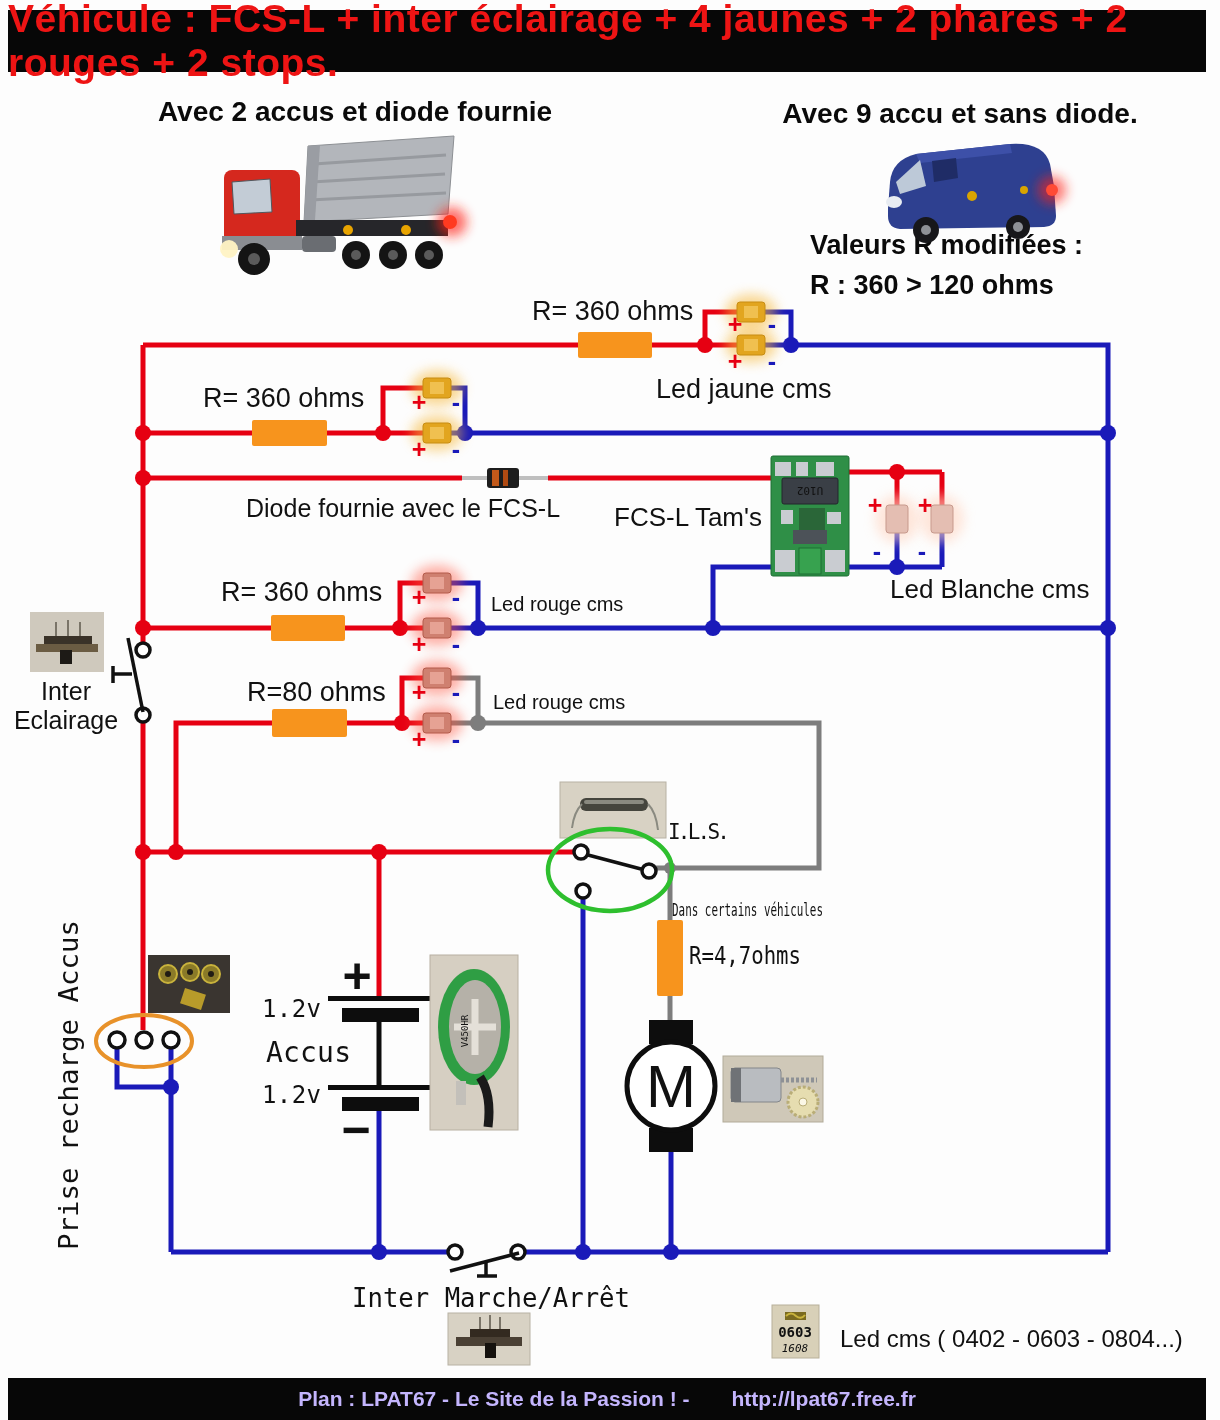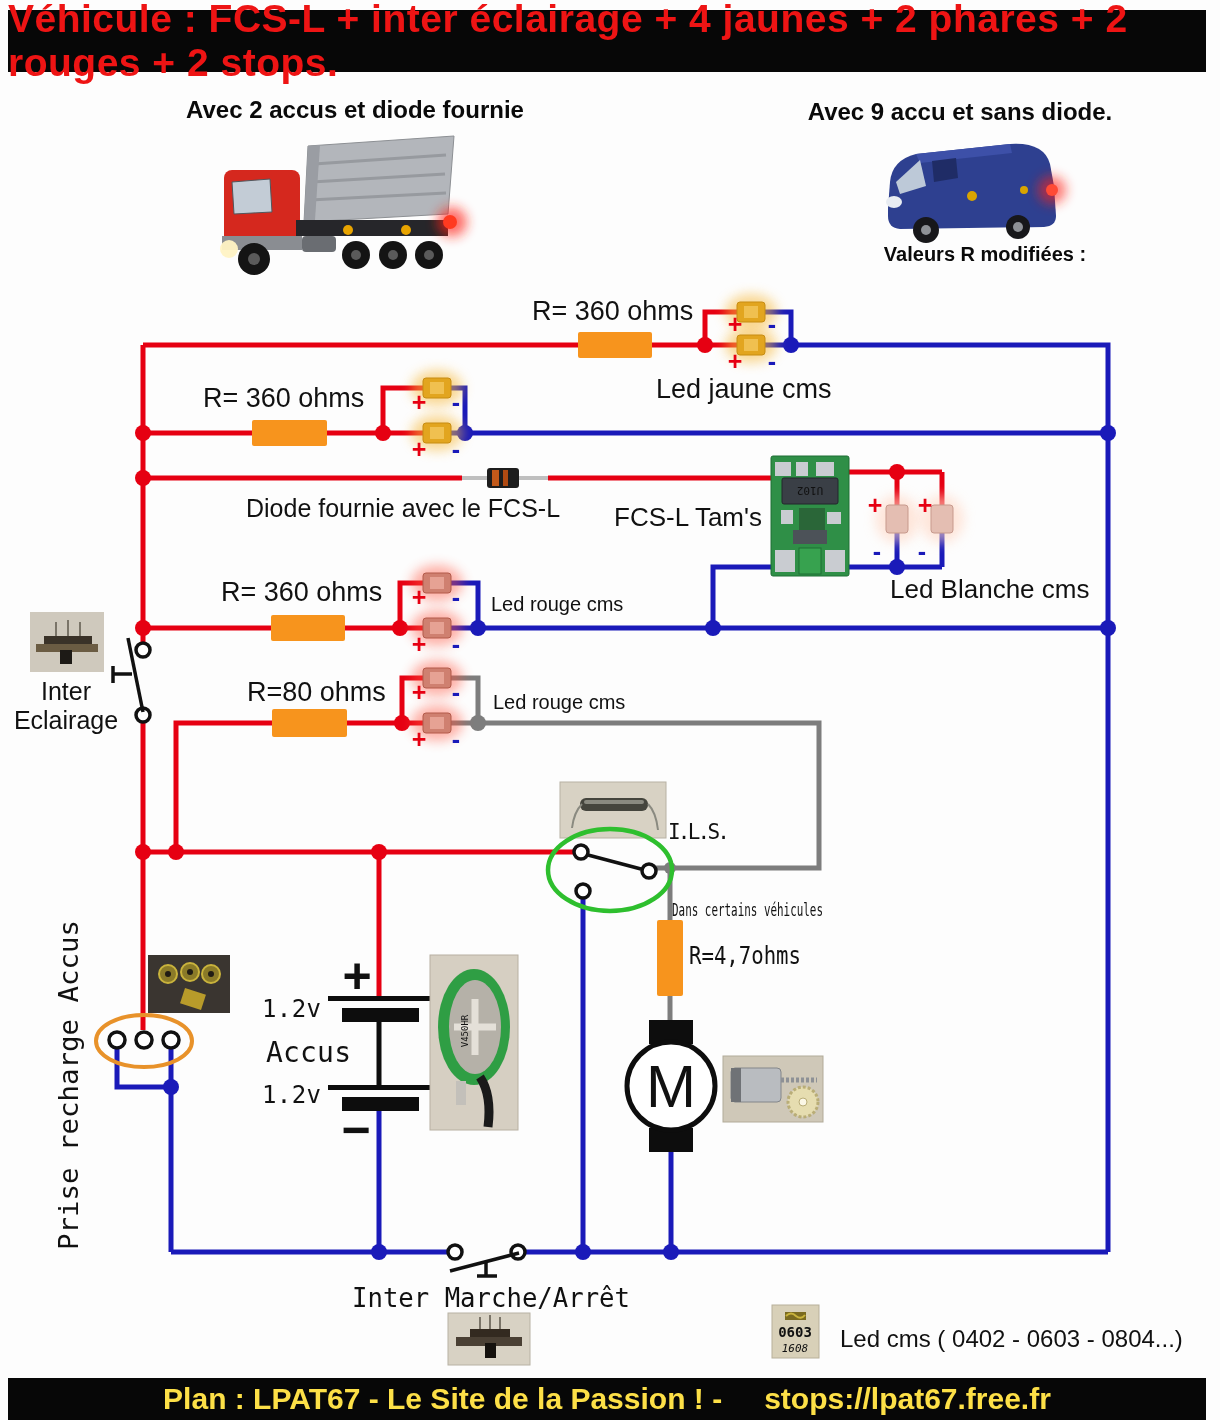--- a/index.html
+++ b/index.html
@@ -1,29 +1,29 @@
 <!DOCTYPE html>
 <html><head>
 <meta charset="utf-8">
 <style>
   html,body{margin:0;padding:0;background:#ffffff;}
   .page{position:relative;width:1220px;height:1420px;background:#fdfdfd;overflow:hidden;
         font-family:"Liberation Sans",sans-serif;}
   .title-bar{position:absolute;left:8px;top:10px;width:1198px;height:62px;background:#070707;
              display:flex;align-items:center;}
   .title-bar span{color:#ee1414;font-weight:bold;font-size:39px;letter-spacing:.5px;}
-  .heading{position:absolute;font-weight:bold;font-size:24px;color:#0a0a0a;text-align:center;}
+  .heading{position:absolute;font-weight:bold;font-size:28px;color:#0a0a0a;text-align:center;}
   .heading.left{left:130px;top:96px;width:450px;}
   .heading.right{left:750px;top:98px;width:420px;}
-  .values{position:absolute;left:810px;top:234px;width:350px;text-align:center;
-          font-weight:bold;font-size:20px;color:#0a0a0a;}
+  .values{position:absolute;left:810px;top:225px;width:350px;text-align:left;
+          font-weight:bold;font-size:27px;color:#0a0a0a;}
   .values div{white-space:pre;line-height:40px;}
   .footer{position:absolute;left:8px;top:1378px;width:1198px;height:42px;background:#070707;
           display:flex;align-items:center;justify-content:center;gap:42px;}
-  .footer span{color:#fde047;font-weight:bold;font-size:30px;}
+  .footer span{color:#c4b5fd;font-weight:bold;font-size:21px;}
   svg.schematic{position:absolute;left:0;top:0;}
   .t-sans{font-family:"Liberation Sans",sans-serif;fill:#111;}
   .t-mono{font-family:"DejaVu Sans Mono",monospace;fill:#111;}
   .t-plus{font-family:"Liberation Sans",sans-serif;font-weight:bold;fill:#e60012;font-size:25px;text-anchor:middle;}
   .t-minus{font-family:"Liberation Sans",sans-serif;font-weight:bold;fill:#1a1ab9;font-size:25px;text-anchor:middle;}
   .wire-red{stroke:#e60012;stroke-width:5;fill:none;}
   .wire-blue{stroke:#1a1ab9;stroke-width:5;fill:none;}
   .wire-grey{stroke:#7d7d7d;stroke-width:5;fill:none;}
   .dot-red{fill:#e60012;}
   .dot-blue{fill:#1a1ab9;}
@@ -39,20 +39,21 @@
 
   <div class="title-bar">
     <span>Véhicule : FCS-L + inter éclairage + 4 jaunes + 2 phares + 2 rouges + 2 stops.</span>
   </div>
 
   <div class="heading left">Avec 2 accus et diode fournie</div>
   <div class="heading right">Avec 9 accu et sans diode.</div>
 
   <div class="values">
     <div>Valeurs R modifiées :</div>
+    <div>R : 360 &gt; 120 ohms</div>
   </div>
 
   <svg class="schematic" width="1220" height="1420" viewBox="0 0 1220 1420">
     <defs>
       <filter id="glow" x="-80%" y="-80%" width="260%" height="260%">
         <feGaussianBlur stdDeviation="6"></feGaussianBlur>
       </filter>
     </defs>
 
     <g>
@@ -397,16 +398,16 @@
       <text class="t-mono" x="672" y="916" font-size="18" textLength="151" lengthAdjust="spacingAndGlyphs">Dans certains véhicules</text>
       <text class="t-mono" x="689" y="964" font-size="24" textLength="112" lengthAdjust="spacingAndGlyphs">R=4,7ohms</text>
       <text class="t-mono" transform="translate(78,1085) rotate(-90)" font-size="27" textLength="330" lengthAdjust="spacingAndGlyphs" text-anchor="middle">Prise recharge Accus</text>
       <text class="t-mono" x="352" y="1307" font-size="26" textLength="278" lengthAdjust="spacingAndGlyphs">Inter Marche/Arrêt</text>
       <text class="t-sans" x="840" y="1347" font-size="24">Led cms ( 0402 - 0603 - 0804...)</text>
     </g>
   </svg>
 
   <div class="footer">
     <span>Plan : LPAT67 - Le Site de la Passion ! -</span>
-    <span>stops://lpat67.free.fr</span>
+    <span>http://lpat67.free.fr</span>
   </div>
 
 </div>
 
 </body></html>

